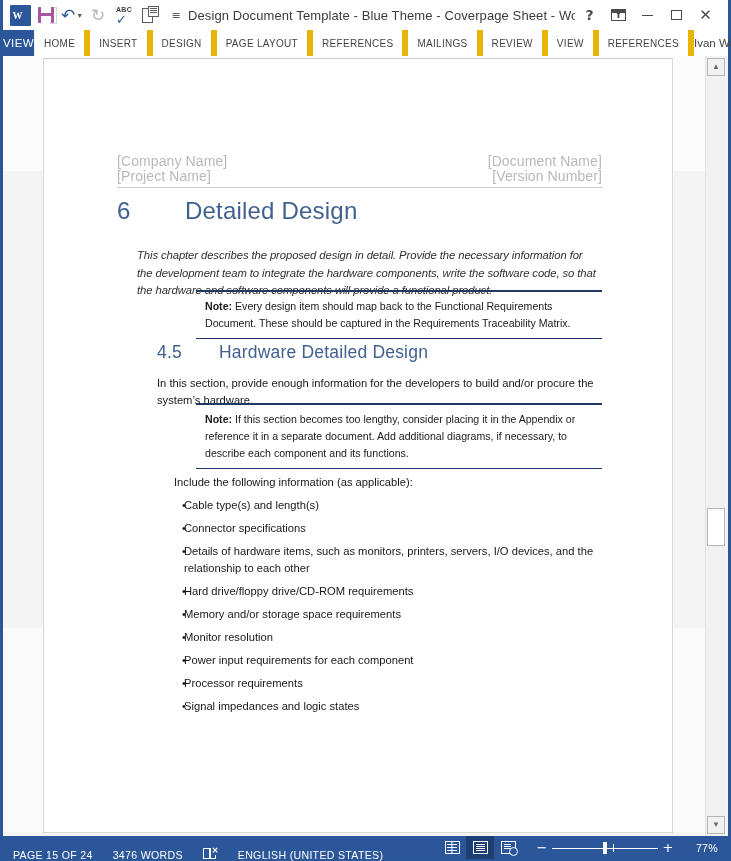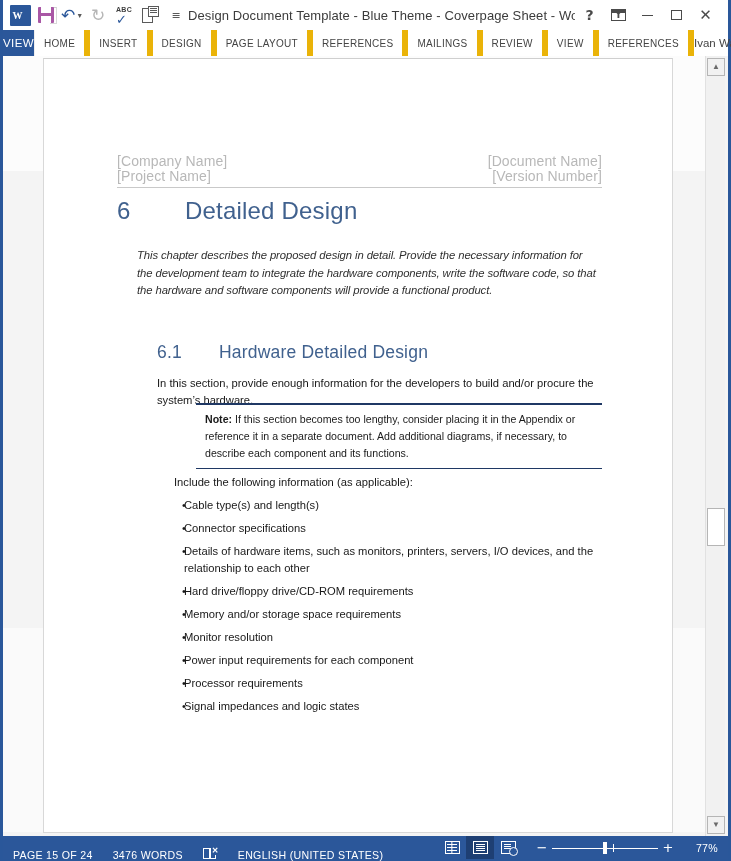--- a/index.html
+++ b/index.html
@@ -624,23 +624,30 @@
         <div class="hdr-rule"></div>
       </div>
 
       <div class="h1">
         <span class="num">6</span>
         <span>Detailed Design</span>
       </div>
 
       <div class="intro">This chapter describes the proposed design in detail. Provide the necessary information for the development team to integrate the hardware components, write the software code, so that the hardware and software components will provide a functional product.</div>
 
+      <div class="notebox n1">
+        <div class="note-rule"></div>
+        <div class="note-text">
+          <b>Note:</b><span> Every design item should map back to the Functional Requirements Document. These should be captured in the Requirements Traceability Matrix.</span>
+        </div>
+        <div class="note-rule"></div>
+      </div>
 
       <div class="h2">
-        <span class="num">6.1</span>
+        <span class="num">4.5</span>
         <span>Hardware Detailed Design</span>
       </div>
 
       <div class="para p1">In this section, provide enough information for the developers to build and/or procure the system’s hardware.</div>
 
       <div class="notebox n2">
         <div class="note-rule"></div>
         <div class="note-text">
           <b>Note:</b><span> If this section becomes too lengthy, consider placing it in the Appendix or reference it in a separate document. Add additional diagrams, if necessary, to describe each component and its functions.</span>
         </div>

